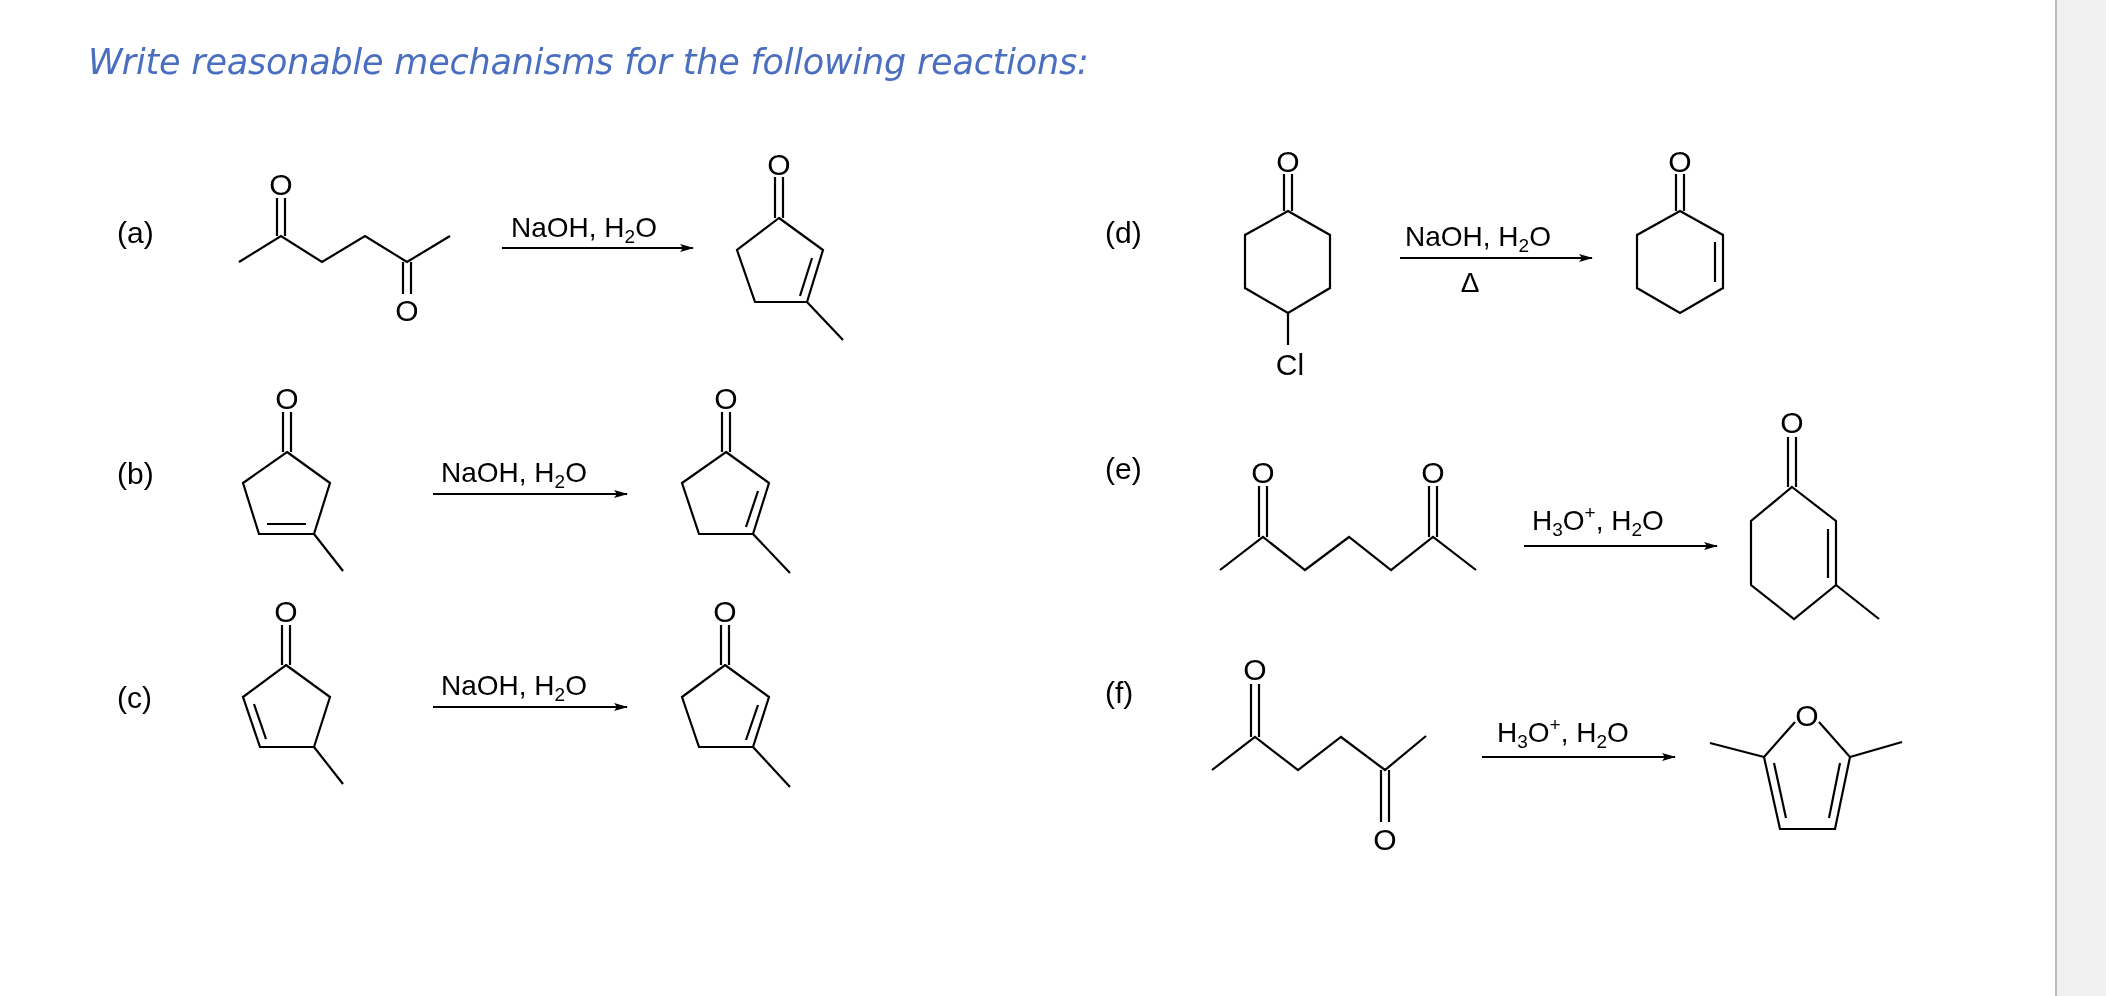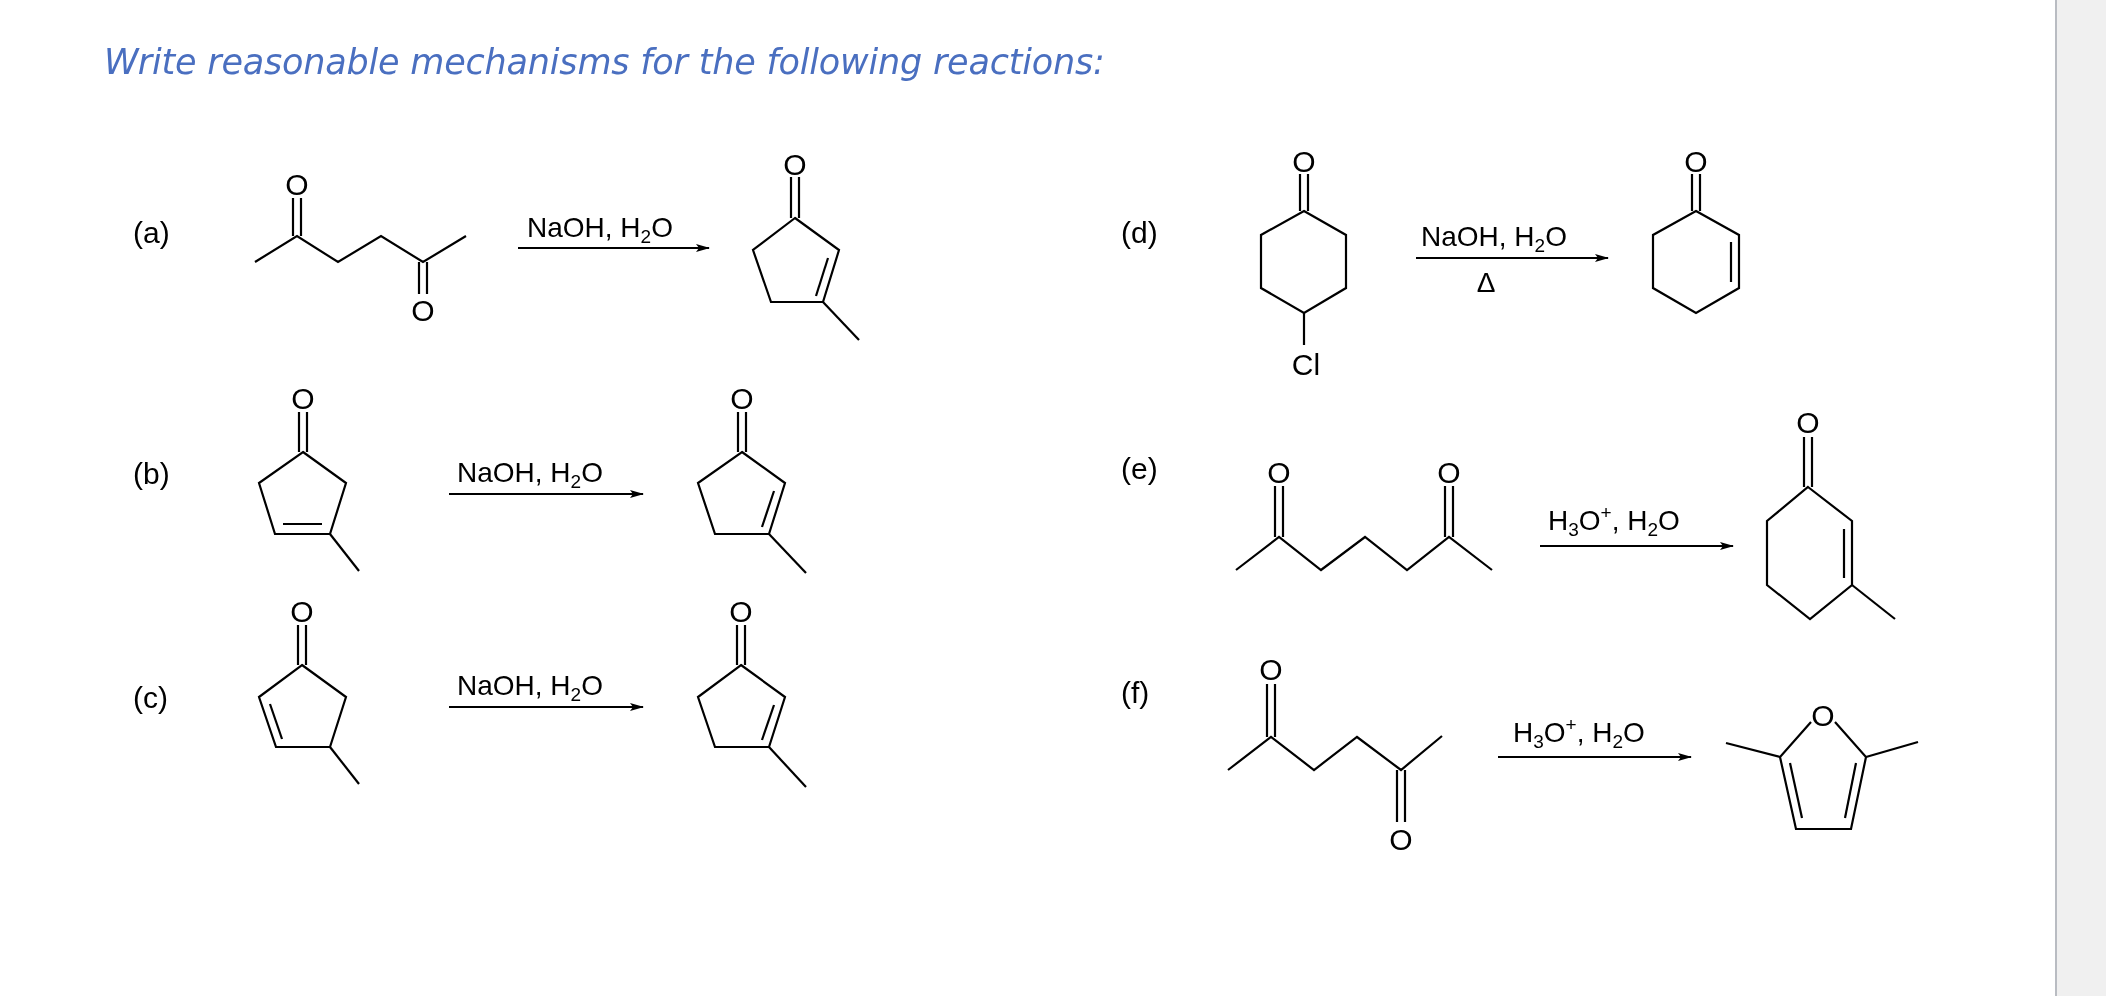--- a/index.html
+++ b/index.html
@@ -2,21 +2,21 @@
 <html><head>
 <meta charset="utf-8">
 <style>
   html, body { margin: 0; padding: 0; }
   body {
     width: 2106px; height: 996px; overflow: hidden;
     background: #ffffff; position: relative;
     font-family: "Liberation Sans", sans-serif;
   }
   #page {
-    position: absolute; left: 16px; top: 0; width: 2055px; height: 996px;
+    position: absolute; left: 0; top: 0; width: 2055px; height: 996px;
     background: #ffffff;
   }
   #side-panel {
     position: absolute; left: 2055px; top: 0; width: 51px; height: 996px;
     background: #f0f0f0; border-left: 2px solid #b9bcc2; box-sizing: border-box;
   }
   #title {
     position: absolute; left: 88px; top: 42px;
     font-family: "DejaVu Sans", sans-serif;
     font-style: italic; font-size: 35px; color: #4a6fc0;

